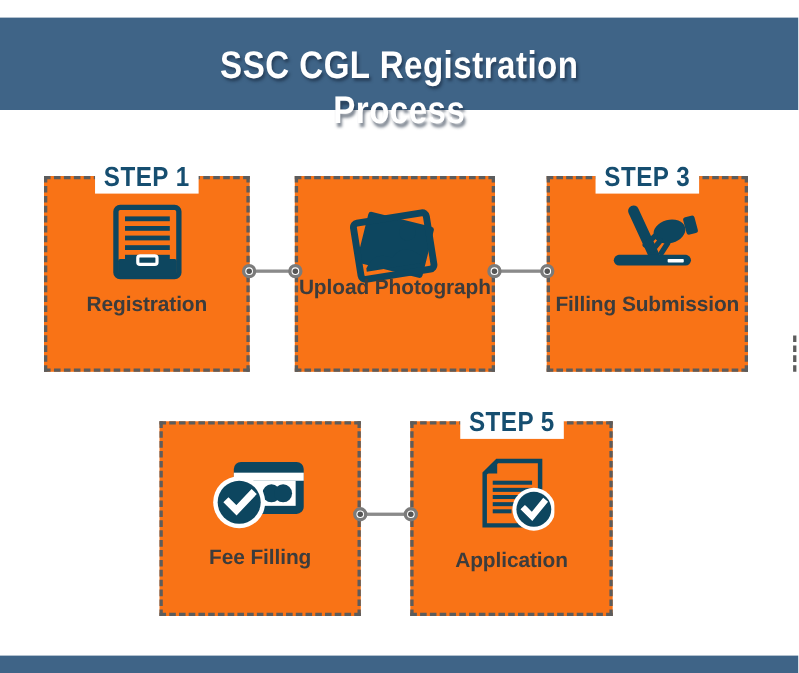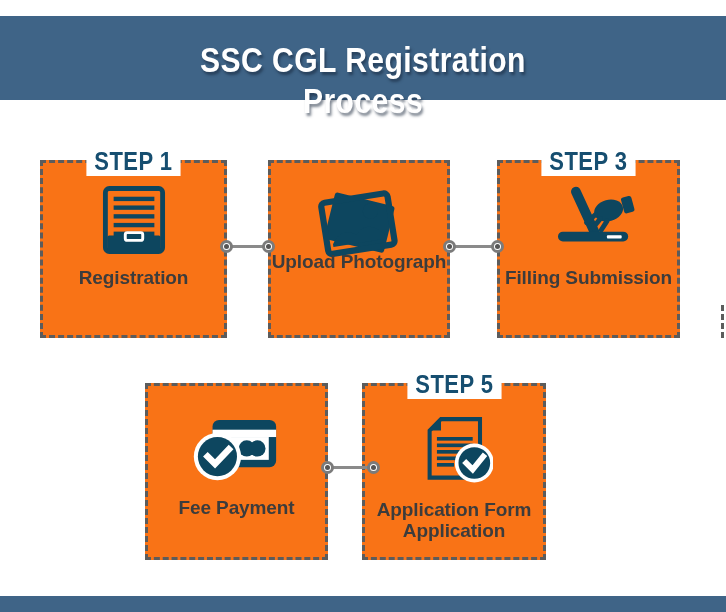--- a/index.html
+++ b/index.html
@@ -125,43 +125,42 @@
         <rect class="w" x="24" y="24" width="78" height="9"></rect>
         <rect class="w" x="31" y="33" width="62" height="28"></rect>
         <circle class="f" cx="66" cy="47" r="10"></circle>
         <circle class="f" cx="79" cy="47" r="10"></circle>
         <circle class="w" cx="30" cy="57" r="29"></circle>
         <circle class="f" cx="30" cy="57" r="24"></circle>
         <polyline class="sw" points="18,57 27,66 44,48" fill="none" stroke-width="8" stroke-linecap="square"></polyline>
       </svg>
     </div>
     <div class="step-label" style="top:111px;">
-      <div>Fee Payment</div>
+      <div>Fee Filling</div>
       <div></div>
     </div>
   </div>
 
-  <div class="step-box" style="left:362px;top:383px;width:184px;height:177px;">
+  <div class="step-box" style="left:373px;top:383px;width:184px;height:177px;">
     <div class="step-title-row"><span class="step-title">STEP 5</span></div>
     <div class="icon-wrap" style="top:28px;">
       <svg width="78" height="72" viewBox="0 0 96 88">
         <path class="w s" d="M32 6 L80 6 L80 78 L18 78 L18 20 Z" stroke-width="5" stroke-linejoin="miter"></path>
         <path class="f" d="M32 4 L32 20 L16 20 Z"></path>
         <rect class="f" x="27" y="28" width="44" height="4.5"></rect>
         <rect class="f" x="27" y="36" width="44" height="4.5"></rect>
         <rect class="f" x="27" y="44" width="44" height="4.5"></rect>
         <rect class="f" x="27" y="52" width="34" height="4.5"></rect>
         <rect class="f" x="27" y="60" width="21" height="4.5"></rect>
         <circle class="w" cx="73" cy="60" r="24"></circle>
         <circle class="f" cx="73" cy="60" r="19.5"></circle>
         <polyline class="sw" points="63,60 71,68 84,52" fill="none" stroke-width="7" stroke-linecap="square"></polyline>
       </svg>
     </div>
     <div class="step-label" style="top:113px;">
-      <div>Application Form</div>
       <div>Application</div>
     </div>
   </div>
 
   <div class="connector-line" style="left:227px;top:245px;width:41px;"></div>
   <div class="connector-node" style="left:220px;top:240px;"></div>
   <div class="connector-node" style="left:262px;top:240px;"></div>
 
   <div class="connector-line" style="left:450px;top:245px;width:47px;"></div>
   <div class="connector-node" style="left:443px;top:240px;"></div>

